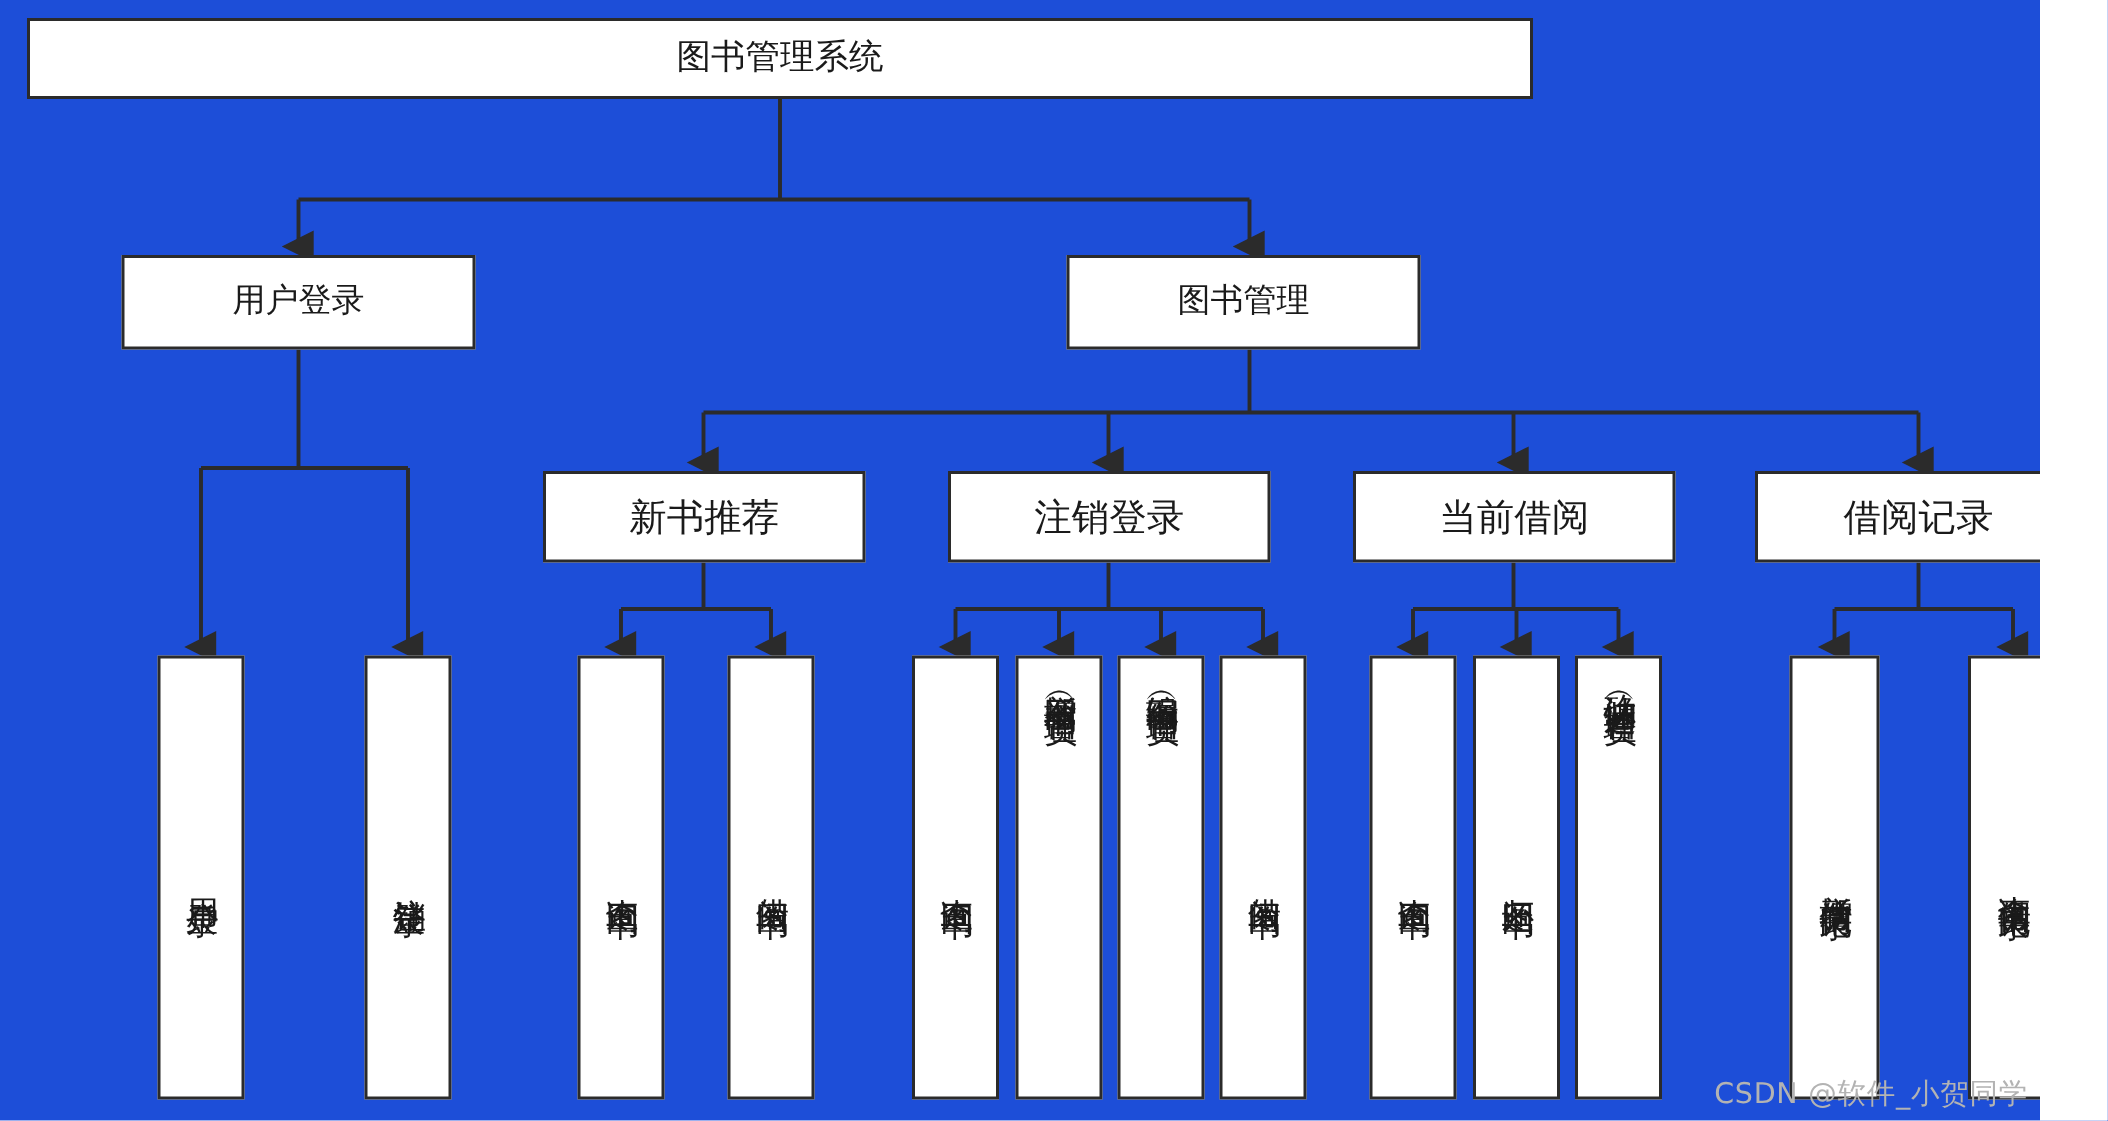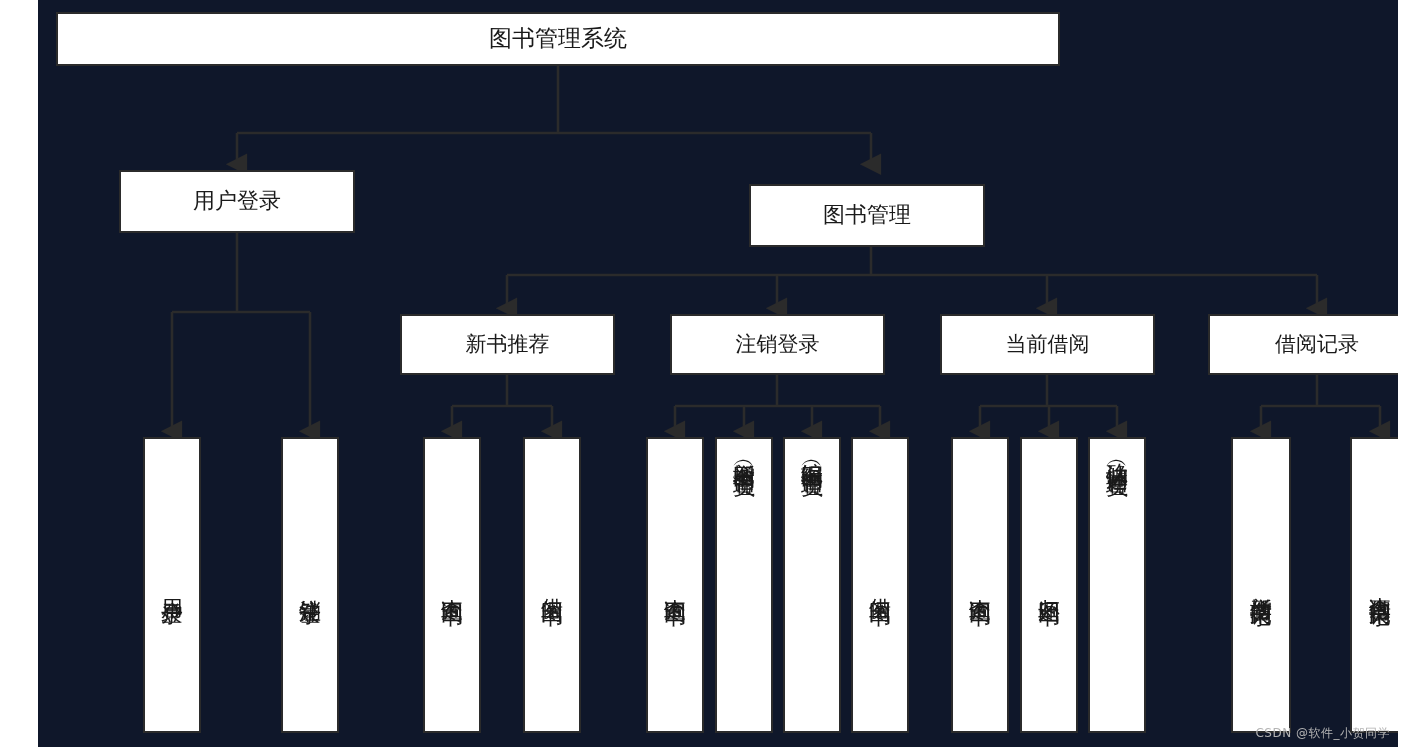--- a/index.html
+++ b/index.html
@@ -8,23 +8,22 @@
     padding: 0;
     background: #ffffff;
   }
   body {
     font-family: "DejaVu Sans", "Liberation Sans", sans-serif;
   }
   #diagram-root {
     position: relative;
     width: 1360px;
     height: 747px;
-    background: #0f172a;
+    background: #1d4ed8;
     overflow: hidden;
-    margin-left: 38px;
   }
   #edge-layer {
     position: absolute;
     left: 0;
     top: 0;
     width: 1405px;
     height: 747px;
   }
   .node {
     position: absolute;
@@ -42,21 +41,21 @@
     line-height: 1.12;
     white-space: pre;
   }
   .node-root .node-label {
     font-size: 23px;
   }
   .node-l2 .node-label {
     font-size: 22px;
   }
   .node-l3 .node-label {
-    font-size: 21px;
+    font-size: 25px;
   }
   .node-leaf {
     align-items: flex-start;
     justify-content: center;
     padding-top: 6px;
   }
   .node-leaf .node-label {
     font-size: 22px;
     writing-mode: vertical-rl;
     text-orientation: upright;
@@ -64,21 +63,21 @@
     line-height: 1;
   }
   .node-leaf-mid {
     align-items: center;
     padding-top: 0;
   }
   #watermark {
     position: absolute;
     right: 8px;
     bottom: 5px;
-    font-size: 12px;
+    font-size: 19px;
     color: #b3b3b3;
     letter-spacing: 0.5px;
     z-index: 5;
     white-space: pre;
   }
 </style>
 </head>
 <body>
 
 <div id="diagram-root">
@@ -133,21 +132,21 @@
     </g>
   </svg>
 
   <div class="node node-root" style="left:18px; top:12px; width:1004px; height:54px;">
     <span class="node-label">图书管理系统</span>
   </div>
 
   <div class="node node-l2" style="left:81px; top:170px; width:236px; height:63px;">
     <span class="node-label">用户登录</span>
   </div>
-  <div class="node node-l2" style="left:711px; top:184px; width:236px; height:63px;">
+  <div class="node node-l2" style="left:711px; top:170px; width:236px; height:63px;">
     <span class="node-label">图书管理</span>
   </div>
 
   <div class="node node-l3" style="left:362px; top:314px; width:215px; height:61px;">
     <span class="node-label">新书推荐</span>
   </div>
   <div class="node node-l3" style="left:632px; top:314px; width:215px; height:61px;">
     <span class="node-label">注销登录</span>
   </div>
   <div class="node node-l3" style="left:1170px; top:314px; width:218px; height:61px;">

